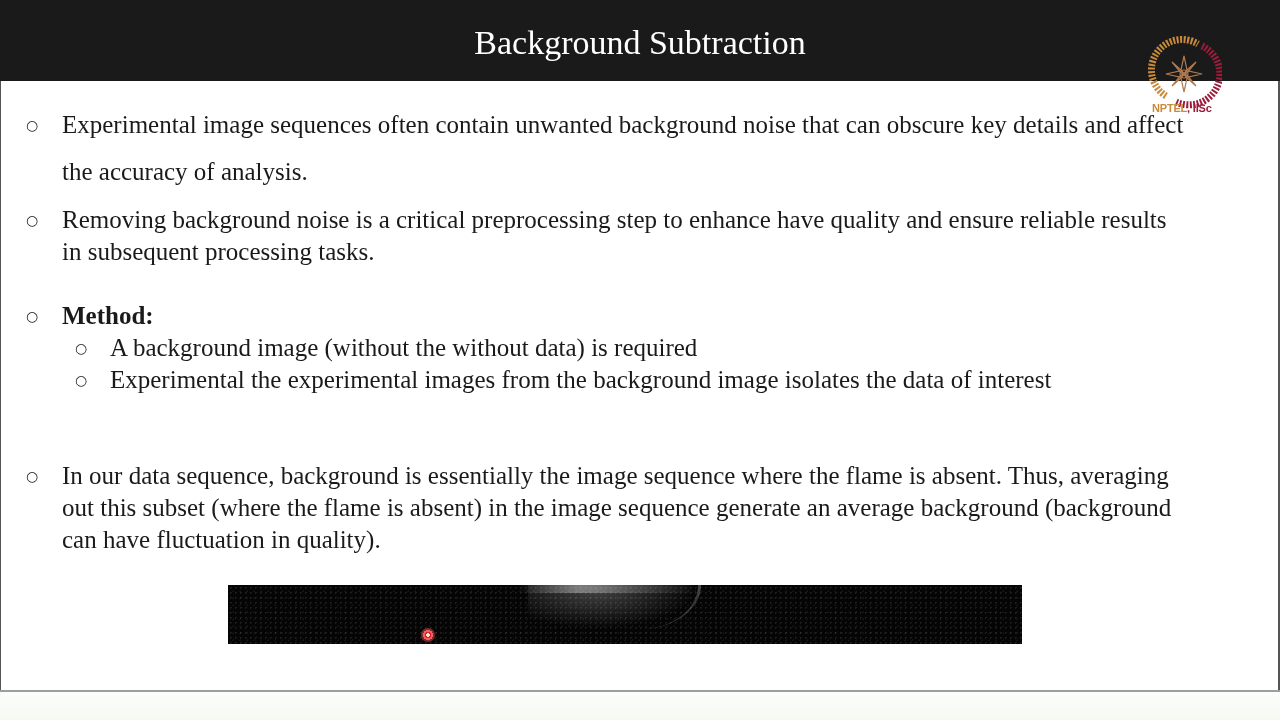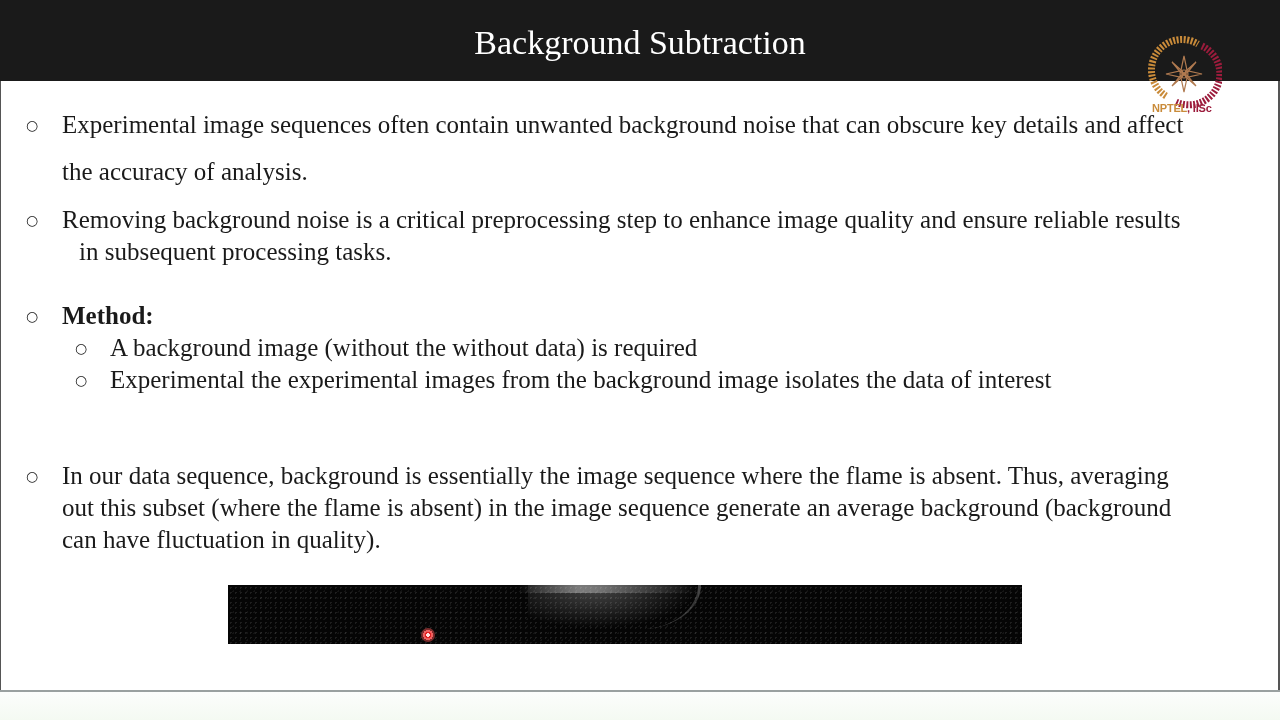--- a/index.html
+++ b/index.html
@@ -61,22 +61,22 @@
 <div class="frame-right"></div>
 
 <div>
   <span class="marker" style="left:26px;top:109px;">○</span>
   <div class="bullet" style="left:62px;top:109px;white-space:nowrap;">Experimental image sequences often contain unwanted background noise that can obscure key details and affect</div>
   <div class="bullet" style="left:62px;top:156px;white-space:nowrap;">the accuracy of analysis.</div>
 </div>
 
 <div>
   <span class="marker" style="left:26px;top:204px;">○</span>
-  <div class="bullet" style="left:62px;top:204px;white-space:nowrap;">Removing background noise is a critical preprocessing step to enhance image quality and ensure reliable results</div>
-  <div class="bullet" style="left:79px;top:236px;white-space:nowrap;">in subsequent processing tasks.</div>
+  <div class="bullet" style="left:62px;top:204px;white-space:nowrap;">Removing background noise is a critical preprocessing step to enhance have quality and ensure reliable results</div>
+  <div class="bullet" style="left:62px;top:236px;white-space:nowrap;">in subsequent processing tasks.</div>
 </div>
 
 <div>
   <span class="marker" style="left:26px;top:300px;">○</span>
   <div class="bullet bold" style="left:62px;top:300px;text-align:center;">Method:</div>
   <span class="marker" style="left:75px;top:332px;">○</span>
   <div class="bullet" style="left:110px;top:332px;white-space:nowrap;">A background image (without the without data) is required</div>
   <span class="marker" style="left:75px;top:364px;">○</span>
   <div class="bullet" style="left:110px;top:364px;white-space:nowrap;">Experimental the experimental images from the background image isolates the data of interest</div>
 </div>

